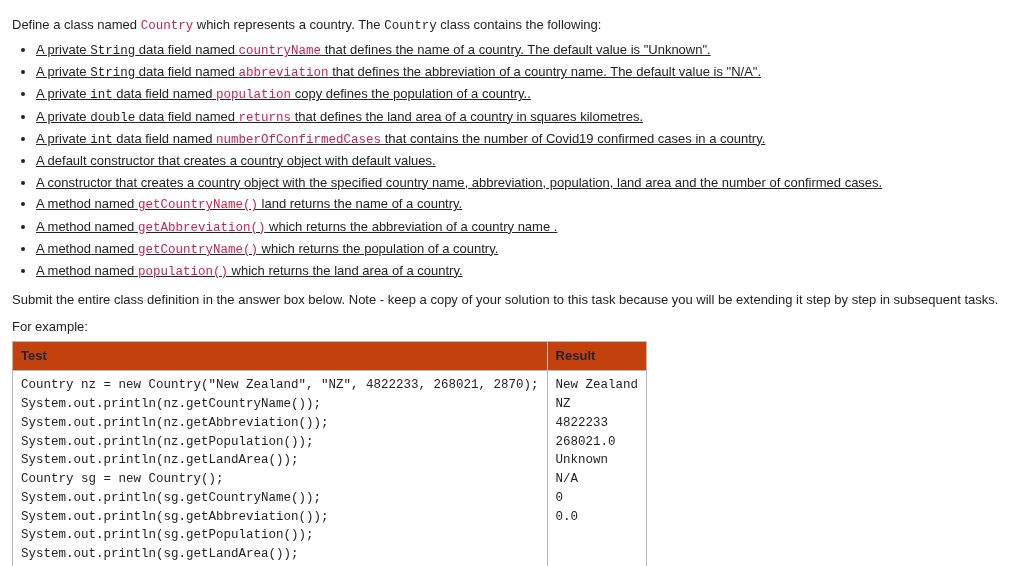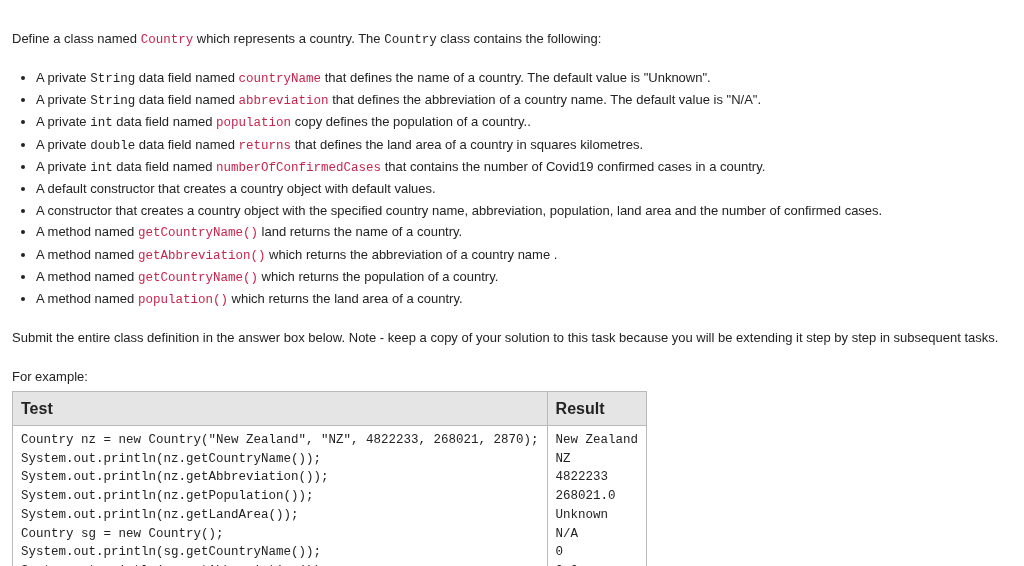--- a/index.html
+++ b/index.html
@@ -19,48 +19,49 @@
     color: #c7254e;
     font-family: "Menlo", "Consolas", "Courier New", monospace;
     font-size: 12.5px;
   }
   ul {
     margin: 6px 0 10px 0;
     padding-left: 24px;
   }
   li {
     margin: 3px 0;
+    text-decoration: underline;
   }
   .for-example {
     font-weight: normal;
     margin: 8px 0 4px 0;
   }
   table {
     border-collapse: collapse;
     margin-top: 2px;
   }
   th, td {
     border: 1px solid #b9b9b9;
     padding: 5px 8px;
     text-align: left;
     vertical-align: top;
   }
   th {
-    background: #e5e5e5;
+    background: #c2410c;
     font-weight: bold;
-    font-size: 16px;
+    font-size: 13px;
   }
   td.codecell {
     font-family: "Menlo", "Consolas", "Courier New", monospace;
     font-size: 12.5px;
     white-space: pre;
     line-height: 1.5;
   }
   p {
-    margin: 20px 0;
+    margin: 6px 0;
   }
 </style>
 </head>
 <body>
 
 <p>
   <span>Define a class named </span><span class="keyword">Country</span><span> which represents a country. The </span><span class="code">Country</span><span> class contains the following:</span>
 </p>
 
 <ul>

